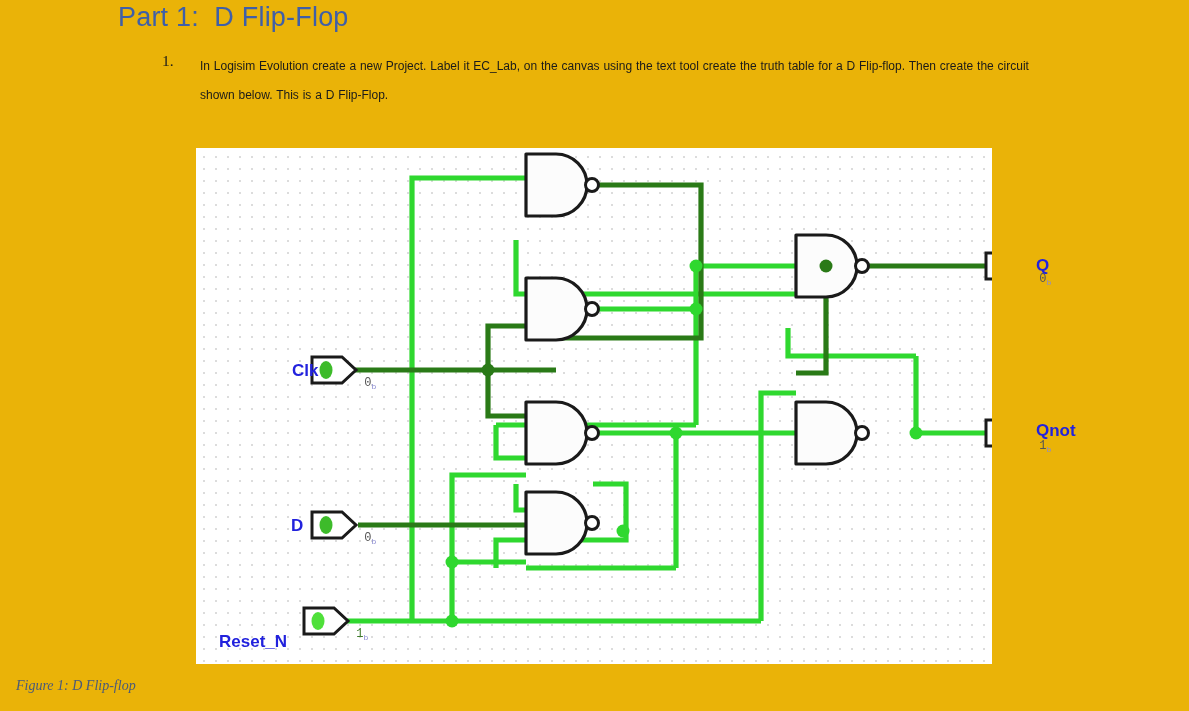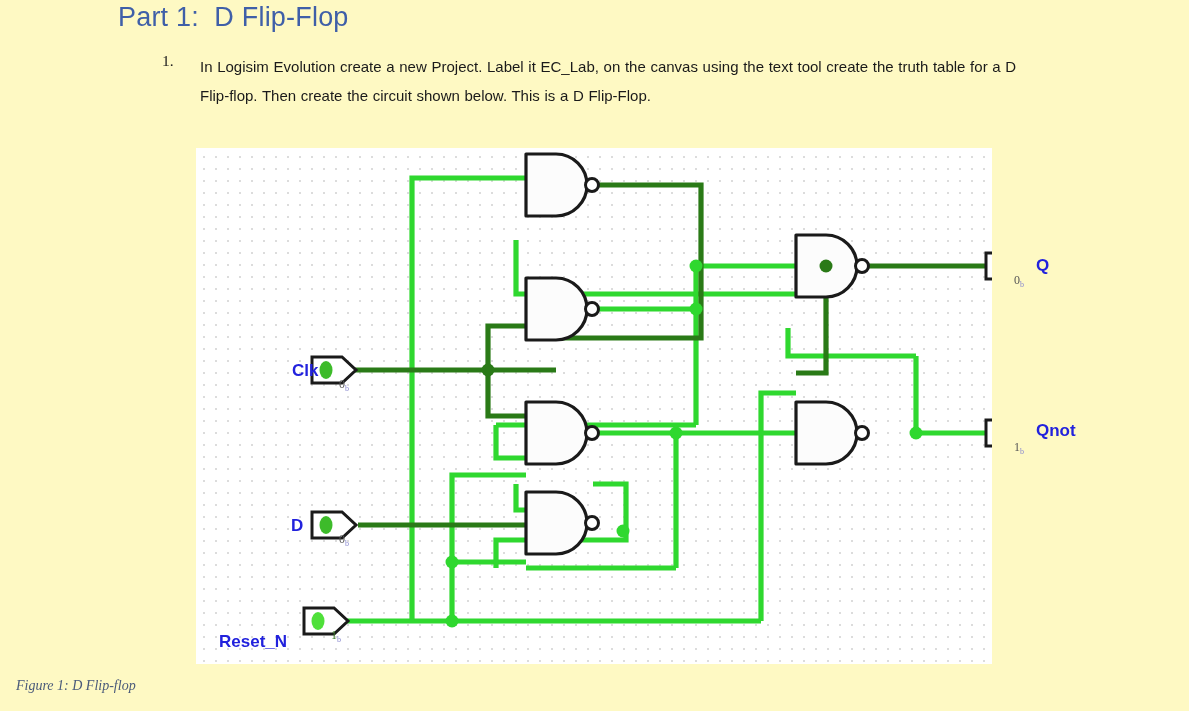--- a/index.html
+++ b/index.html
@@ -13,21 +13,21 @@
     font-family: "Liberation Sans", sans-serif;
     position: relative;
     overflow: hidden;
   }
 
   #page {
     position: absolute;
     left: 0; top: 0;
     width: 1189px;
     height: 711px;
-    background: #fef9c3;
+    background: #eab308;
   }
 
   
   #doc-heading {
     position: absolute;
     left: 118px;
     top: 2px;
     font-family: "Liberation Sans", sans-serif;
     font-size: 27px;
     font-weight: 400;
@@ -49,21 +49,21 @@
     top: 0;
     font-size: 15.5px;
     color: #1a1a1a;
     font-family: "Liberation Serif", serif;
   }
   #instruction-text {
     position: absolute;
     left: 38px;
     top: 0;
     width: 848px;
-    font-size: 15px;
+    font-size: 12px;
     line-height: 29px;
     color: #1a1a1a;
     font-family: "Liberation Sans", sans-serif;
     text-align: left;
     word-spacing: 0.5px;
   }
 
   
   #circuit-canvas {
     position: absolute;
@@ -88,21 +88,21 @@
   .pin-label {
     position: absolute;
     font-family: "Liberation Sans", sans-serif;
     font-weight: bold;
     font-size: 17px;
     color: #2222dd;
     white-space: pre;
   }
   .pin-value {
     position: absolute;
-    font-family: Liberation Serif, serif;
+    font-family: Liberation Mono, monospace;
     font-size: 12px;
     color: #555555;
     white-space: pre;
   }
   .pin-value.on { color: #3d7a2a; }
   .pin-sub {
     font-size: 8px;
     color: #8a8ad0;
     vertical-align: sub;
   }

